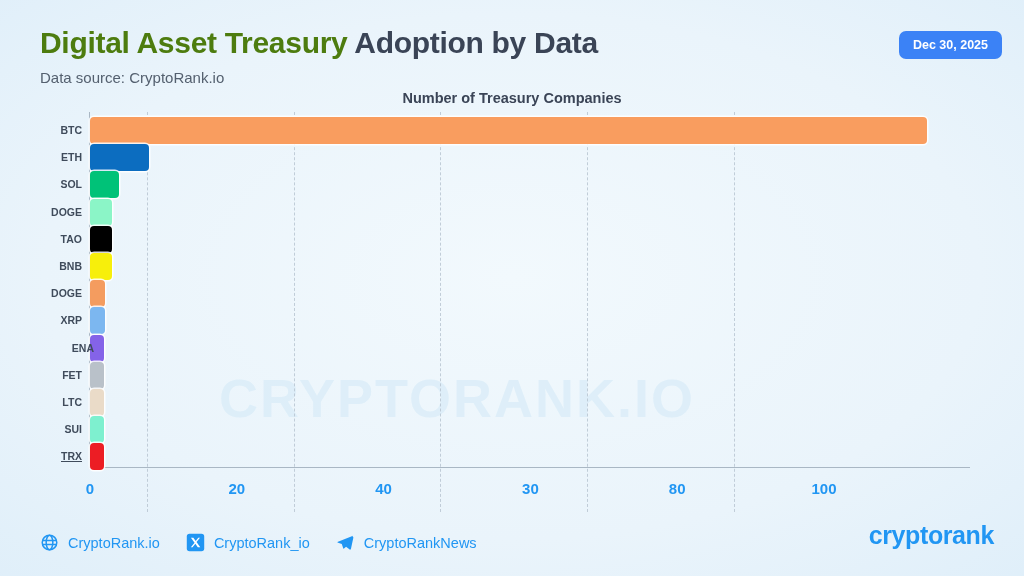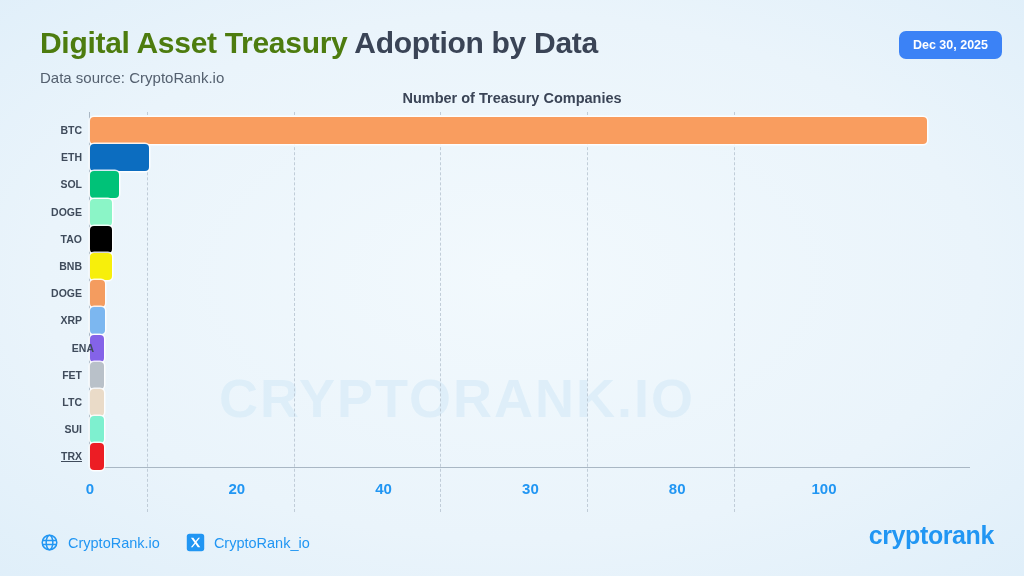--- a/index.html
+++ b/index.html
@@ -176,14 +176,22 @@
     </a>
     <a class="social" href="#" style="text-decoration: none;">
       <span>
         <svg class="ico" viewBox="0 0 24 24">
           <rect x="1" y="1" width="22" height="22" rx="3.5" fill="#2196f3"></rect>
           <path d="M6.2 6.1h3.1l2.9 4 3.3-4h2.2l-4.4 5.3 4.7 6.5h-3.1l-3.1-4.3-3.5 4.3H6.1l4.7-5.7z" fill="#fff"></path>
         </svg>
       </span>
       <span class="social-label">CryptoRank_io</span>
     </a>
+    <a class="social" href="#" style="text-decoration: none;">
+      <span>
+        <svg class="ico" viewBox="0 0 24 24">
+          <path d="M21.6 3.6 2.5 11.1c-1 .4-1 1 .2 1.3l4.6 1.4 1.8 5.4c.2.6.5.7 1 .3l2.6-2.1 4.6 3.4c.8.5 1.4.2 1.6-.8l3-13.9c.2-1-.4-1.5-1.3-1.1z" fill="#2196f3"></path>
+        </svg>
+      </span>
+      <span class="social-label">CryptoRankNews</span>
+    </a>
   </div>
 <div id="brand-logo">cryptorank</div>
 
 </body></html>

